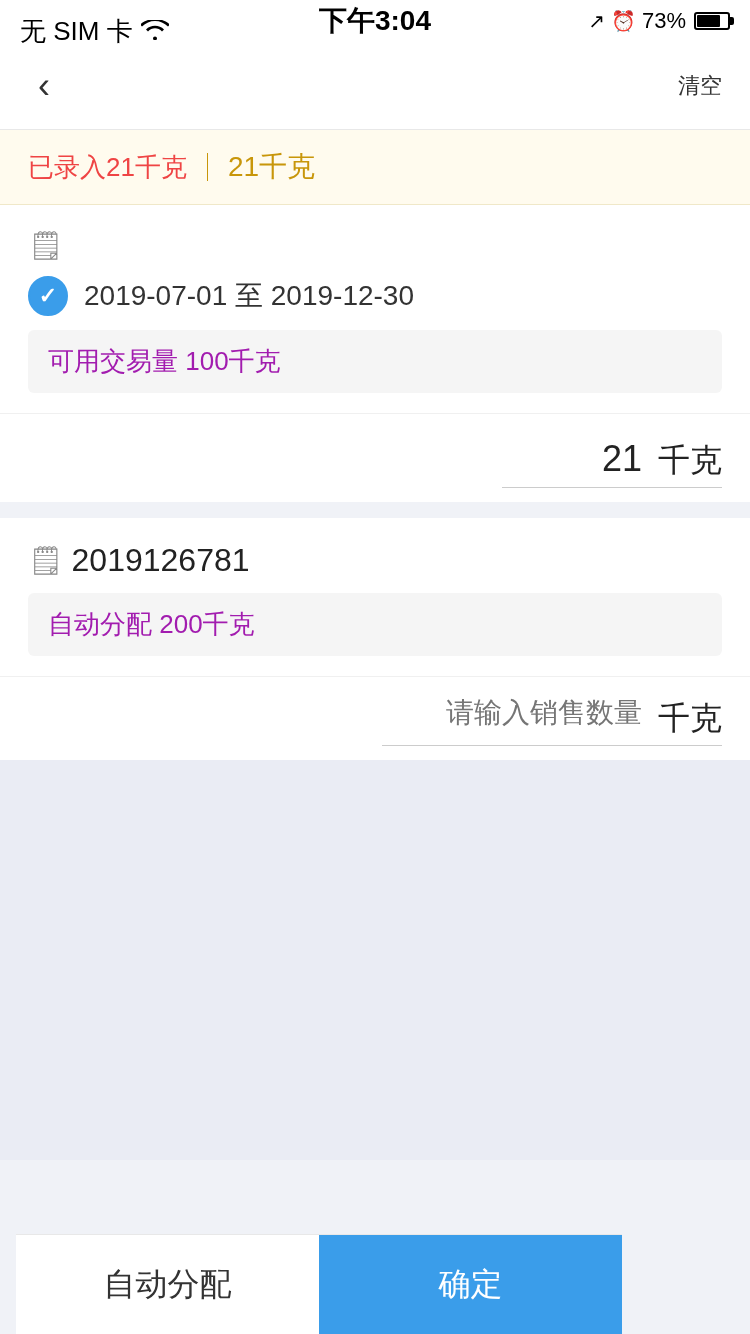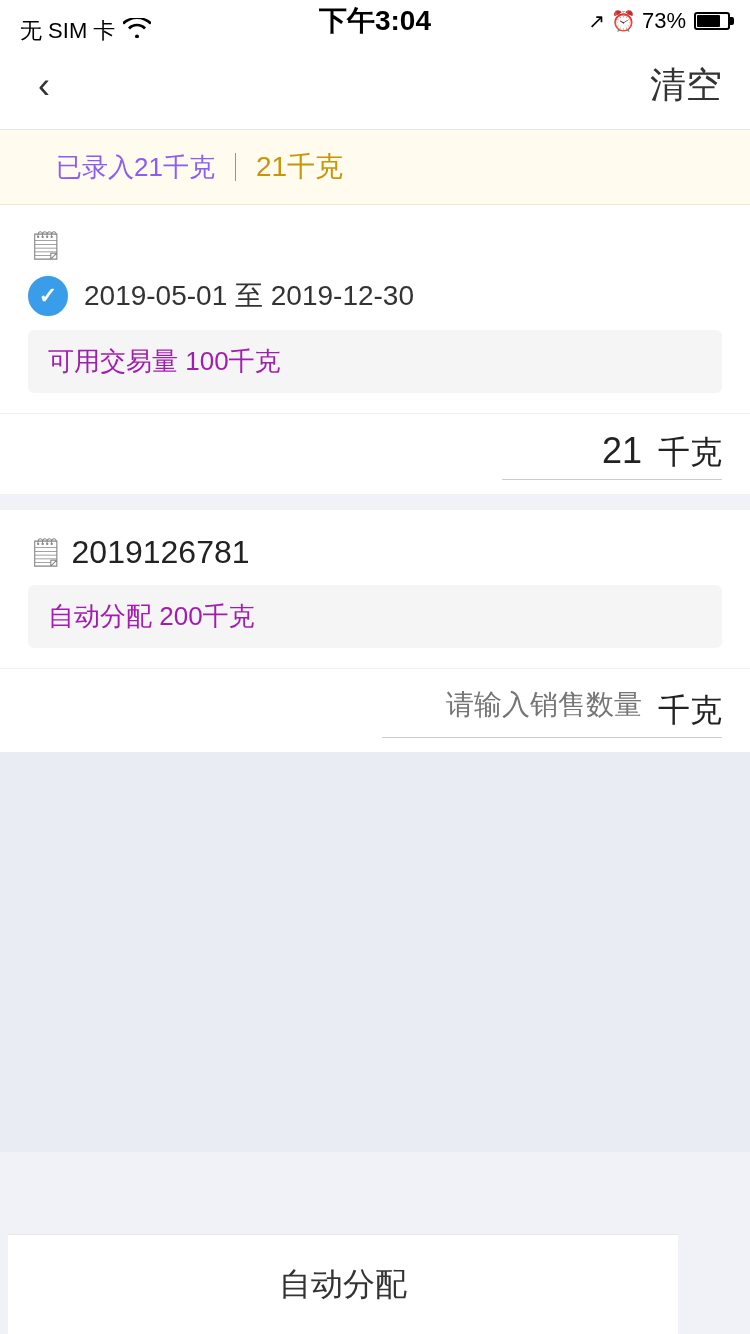--- a/index.html
+++ b/index.html
@@ -20,21 +20,21 @@
       display: flex;
       align-items: center;
       justify-content: space-between;
       padding: 0 20px;
       font-size: 24px;
     }
     .status-left {
       display: flex;
       align-items: center;
       gap: 8px;
-      font-size: 22px;
+      font-size: 26px;
       color: #000;
       margin-top: 20px;
     }
     .status-center {
       font-size: 28px;
       font-weight: 600;
       color: #000;
       position: absolute;
       left: 50%;
       transform: translateX(-50%);
@@ -91,38 +91,37 @@
       color: #333;
       cursor: pointer;
       padding: 10px;
     }
     .nav-title {
       font-size: 34px;
       font-weight: 600;
       color: #000;
     }
     .nav-action {
-      font-size: 36px;
+      font-size: 22px;
       color: #333;
       cursor: pointer;
     }
 
     
     .info-banner {
       background: #fffbee;
       padding: 18px 28px;
       display: flex;
       align-items: center;
       gap: 20px;
       border-bottom: 1px solid #f0e8c8;
     }
     .info-label {
       font-size: 26px;
-      color: #8b5cf6;
-      margin-left: 28px;
+      color: #ef4444;
     }
     .info-divider {
       width: 1px;
       height: 28px;
       background: #c8960a;
     }
     .info-value {
       font-size: 28px;
       color: #c8960a;
     }
@@ -190,21 +189,21 @@
       padding: 14px 20px;
       margin: 0 0 0 0;
       font-size: 26px;
       color: #a21caf;
     }
 
     .quantity-row {
       display: flex;
       align-items: center;
       justify-content: flex-end;
-      padding: 16px 28px 14px;
+      padding: 24px 28px 14px;
       gap: 16px;
       background: #fff;
       border-top: 1px solid #f0f0f0;
     }
     .quantity-input {
       font-size: 36px;
       color: #222;
       font-weight: 400;
       text-align: right;
       border: none;
@@ -247,22 +246,22 @@
     .bottom-spacer {
       flex: 1;
       background: #eaecf4;
       min-height: 400px;
     }
 
     
     .bottom-bar {
       position: fixed;
       bottom: 0;
-      left: 8px;
-      width: 670px;
+      left: 16px;
+      width: 606px;
       height: 100px;
       display: flex;
       background: #000000;
       border-top: 1px solid #e8e8e8;
     }
     .btn-auto {
       flex: 1;
       background: #fff;
       display: flex;
       align-items: center;
@@ -324,21 +323,21 @@
 
 <div class="card">
   <div class="card-item">
     <div class="batch-header">
       <span class="batch-icon">🗒</span>
     </div>
     <div class="batch-row">
       <div class="checkbox-circle checked">
         <span class="checkmark">✓</span>
       </div>
-      <span class="batch-date">2019-05-01 至 2019-12-30</span>
+      <span class="batch-date">2019-07-01 至 2019-12-30</span>
     </div>
     <div class="availability-box">可用交易量 100千克</div>
   </div>
   <div class="quantity-row">
     <div style="display:flex; flex-direction:column; align-items:flex-end; flex:1;">
       <div style="display:flex; align-items:baseline; gap:16px; justify-content:flex-end;">
         <input class="quantity-input" type="text" value="21" style="border: none; outline: none; font-size: 36px; text-align: right; width: 100px; background: transparent;">
         <span class="quantity-unit">千克</span>
       </div>
       <div class="input-underline" style="margin:4px 0 0; width:220px;"></div>
@@ -364,13 +363,14 @@
       </div>
       <div class="input-underline" style="margin:4px 0 0; width:340px;"></div>
     </div>
   </div>
 </div>
 
 <div class="bottom-spacer"></div>
 
 <div class="bottom-bar">
   <button class="btn-auto">自动分配</button>
+  <button class="btn-confirm">确定</button>
 </div>
 
 </body></html>

